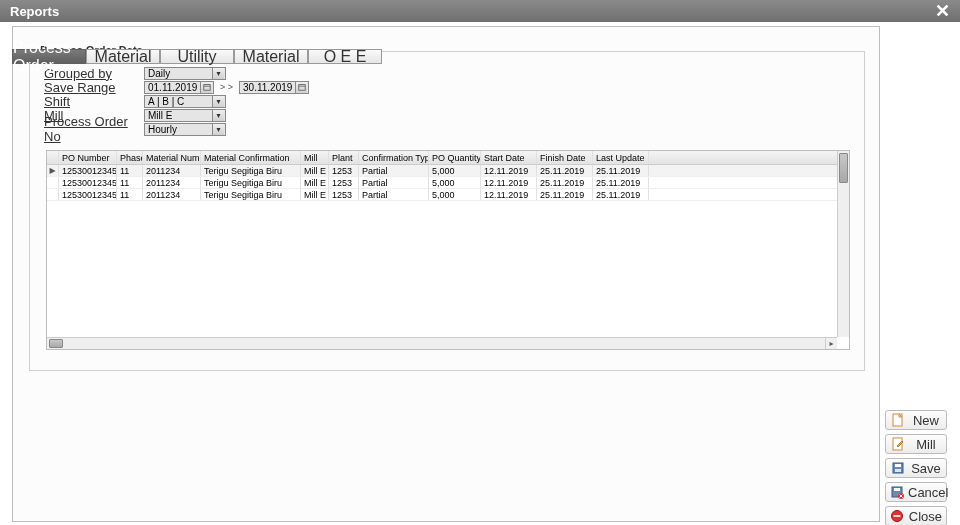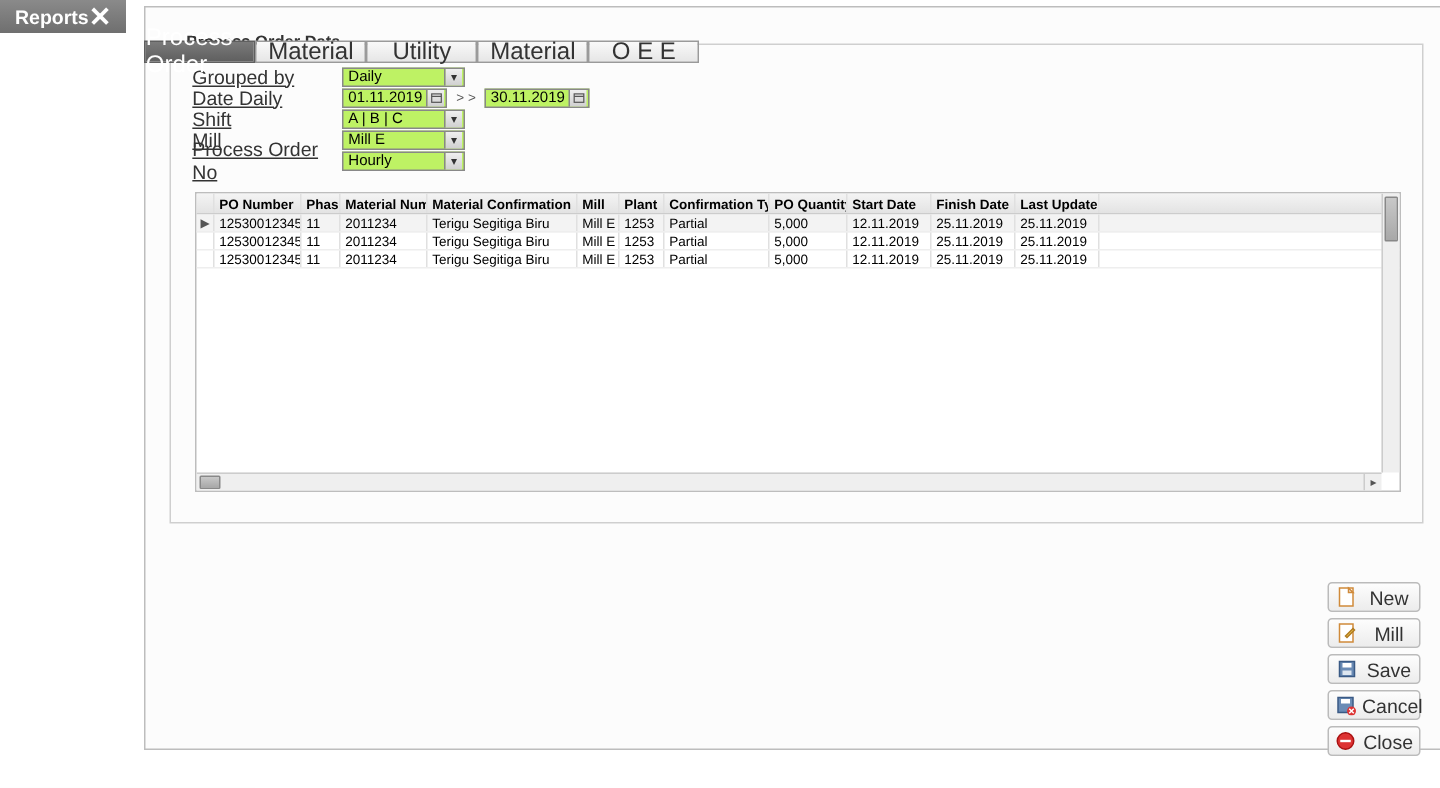--- a/index.html
+++ b/index.html
@@ -1,42 +1,42 @@
 <!DOCTYPE html>
 <html><head>
 <meta charset="utf-8">
 <style>
 * { box-sizing: border-box; margin: 0; padding: 0; }
 body { font-family: "Segoe UI", Tahoma, sans-serif; font-size: 11px; background: #fff; width: 960px; height: 525px; overflow: hidden; }
-.window { width: 960px; height: 525px; display: flex; flex-direction: row; }
+.window { width: 960px; height: 525px; display: flex; flex-direction: column; }
 .titlebar { background: linear-gradient(#8a8a8a, #6f6f6f); color: #fff; height: 22px; display: flex; align-items: center; padding: 0 10px; font-weight: bold; font-size: 13px; }
 .titlebar .close { margin-left: auto; cursor: pointer; font-size: 18px; line-height: 1; }
 .body { flex: 1; background: #fff; position: relative; }
 .main-area { position: absolute; left: 12px; top: 4px; width: 868px; height: 496px; border: 1px solid #bdbdbd; background: #fcfcfc; }
 .tab { width: 74px; border: 1px solid #9a9a9a; border-bottom: none; background: linear-gradient(#f9f9f9,#e6e6e6); font-size: 16px; display: flex; align-items: center; justify-content: center; color: #333; cursor: pointer; }
 .tab.active { background: linear-gradient(#7a7a7a,#5f5f5f); color: #fff; border-color: #5f5f5f; }
 .tabs-over { position: absolute; left: 12px; top: 27px; display: flex; height: 15px; z-index: 2; }
 .tabs-over .tab { border-bottom: 1px solid #9a9a9a; height: 15px; }
 .tabs-over .tab.active { border-bottom: 1px solid #5f5f5f; }
 .fieldset { position: absolute; left: 16px; top: 24px; width: 836px; height: 320px; border: 1px solid #cfcfcf; }
 .legend { position: absolute; top: -8px; left: 6px; background: #fcfcfc; padding: 0 4px; font-weight: bold; font-size: 11px; color: #333; }
 .form-rows { position: absolute; left: 14px; top: 14px; }
 .form-row { display: flex; align-items: center; height: 14px; margin-bottom: 0px; }
 .form-row:last-child { margin-bottom: 0; }
 .form-label { width: 100px; font-size: 13px; color: #333; text-decoration: underline; }
-.select, .dateinput { height: 13px; border: 1px solid #888; background: #bef264; font-size: 10px; padding: 0 3px; display: flex; align-items: flex-start; position: relative; }
+.select, .dateinput { height: 13px; border: 1px solid #888; background: #e5e5e5; font-size: 10px; padding: 0 3px; display: flex; align-items: flex-start; position: relative; }
 .select { width: 82px; }
 .select .caret { position: absolute; right: 1px; top: 0; bottom: 0; width: 12px; background: linear-gradient(#efefef,#d0d0d0); border-left: 1px solid #888; display: flex; align-items: center; justify-content: center; font-size: 8px; color: #333; }
 .dateinput { width: 70px; }
 .dateinput .calicon { position: absolute; right: 1px; top: 0; bottom: 0; width: 12px; background: linear-gradient(#efefef,#d0d0d0); border-left: 1px solid #888; display: flex; align-items: center; justify-content: center; }
 .dateinput .calicon svg { width: 8px; height: 8px; }
 .range-sep { margin: 0 6px; font-size: 9px; color: #555; }
 .table-wrap { position: absolute; left: 16px; top: 98px; width: 804px; height: 200px; border: 1px solid #bdbdbd; background: #fff; overflow: hidden; }
 .grid { width: 100%; }
-.grid-head { display: flex; background: linear-gradient(#f4f4f4,#e3e3e3); border-bottom: 1px solid #ccc; height: 14px; font-weight: bold; font-size: 9px; }
+.grid-head { display: flex; background: linear-gradient(#f4f4f4,#e3e3e3); border-bottom: 1px solid #ccc; height: 14px; font-weight: normal; font-size: 9px; }
 .grid-head > div, .grid-row > div { padding: 0 3px; border-right: 1px solid #e0e0e0; display: flex; align-items: center; white-space: nowrap; overflow: hidden; }
 .grid-row { display: flex; height: 12px; font-size: 9px; border-bottom: 1px solid #eee; }
 .grid-row.sel { background: #f3f3f3; }
 .c-ind { width: 12px; justify-content: center; }
 .c-po { width: 58px; }
 .c-phase { width: 26px; }
 .c-matn { width: 58px; }
 .c-matd { width: 100px; }
 .c-mill { width: 28px; }
 .c-plant { width: 30px; }
@@ -81,21 +81,21 @@
 
         <div class="form-rows">
           <div class="form-row">
             <div class="form-label">Grouped by</div>
             <div class="select">
               <span>Daily</span>
               <span class="caret">▾</span>
             </div>
           </div>
           <div class="form-row">
-            <div class="form-label">Date Daily</div>
+            <div class="form-label">Save Range</div>
             <div class="dateinput">
               <span>01.11.2019</span>
               <span class="calicon">
                 <svg viewBox="0 0 10 10">
                     <rect x="1" y="2" width="8" height="7" fill="none" stroke="#555"></rect>
                     <line x1="1" y1="4" x2="9" y2="4" stroke="#555"></line>
                   </svg>
               </span>
             </div>
             <span class="range-sep">&gt; &gt;</span>

